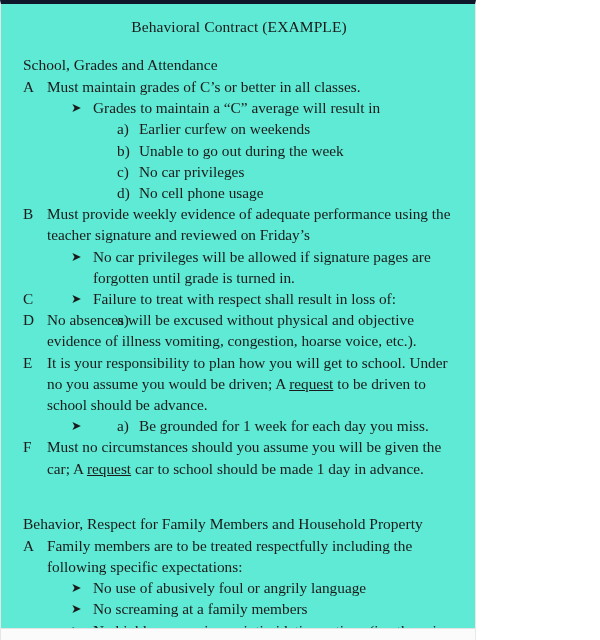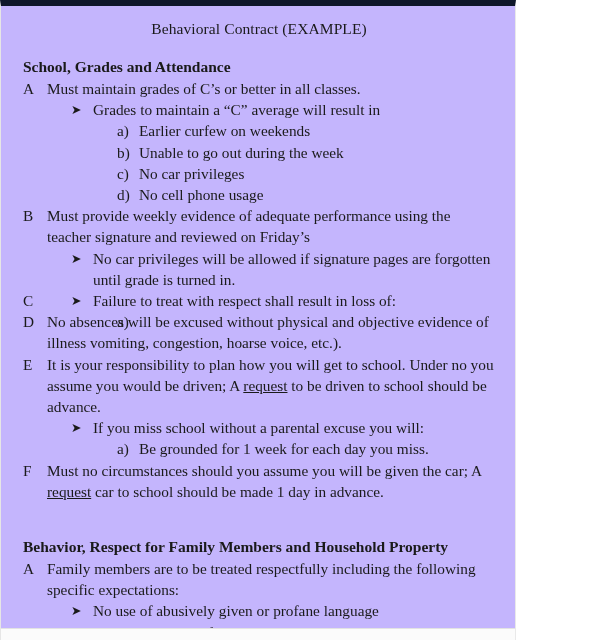--- a/index.html
+++ b/index.html
@@ -11,27 +11,27 @@
     width: 600px;
     height: 640px;
     overflow: hidden;
     font-family: "Liberation Serif", "DejaVu Serif", serif;
     color: #1a1a1a;
   }
 
   
   .page {
     position: relative;
-    width: 516px;
+    width: 476px;
     height: 640px;
     box-sizing: border-box;
-    background: #c4b5fd;
+    background: #5eead4;
     border-left: 1px solid #e6e6e6;
     border-right: 1px solid #e9e9e9;
-    border-top: 6px solid #0f172a;
+    border-top: 4px solid #0f172a;
     overflow: hidden;
   }
   .page-bottom-rule {
     position: absolute;
     left: 0;
     right: 0;
     bottom: 11px;
     height: 1px;
     background: #e3e3e3;
   }
@@ -56,21 +56,21 @@
     line-height: 22px;
     font-weight: normal;
     margin: 0 0 16px 0;
     letter-spacing: .1px;
   }
 
   
   .section-heading {
     font-size: 15.5px;
     line-height: 21px;
-    font-weight: bold;
+    font-weight: normal;
     margin: 0 0 1px 2px;
   }
 
   
   .lvl-letter {
     position: relative;
     font-size: 15.3px;
     line-height: 21.2px;
     margin: 0 0 0 2px;
     padding-left: 24px;
@@ -134,27 +134,27 @@
         <div class="lvl-alpha"><span class="marker">b)</span><span>Unable to go out during the week</span></div>
         <div class="lvl-alpha"><span class="marker">c)</span><span>No car privileges</span></div>
         <div class="lvl-alpha"><span class="marker">d)</span><span>No cell phone usage</span></div>
         <div class="lvl-letter"><span class="marker">B</span><span>Must provide weekly evidence of adequate performance using the teacher signature and reviewed on Friday’s</span></div>
         <div class="lvl-arrow"><span class="marker">➤</span><span>No car privileges will be allowed if signature pages are forgotten until grade is turned in.</span></div>
         <div class="lvl-letter"><span class="marker">C</span></div>
         <div class="lvl-arrow"><span class="marker">➤</span><span>Failure to treat with respect shall result in loss of:</span></div>
         <div class="lvl-alpha"><span class="marker">a)</span><span></span></div>
         <div class="lvl-letter"><span class="marker">D</span><span>No absences will be excused without physical and objective evidence of illness vomiting, congestion, hoarse voice, etc.).</span></div>
         <div class="lvl-letter"><span class="marker">E</span><span><span>It is your responsibility to plan how you will get to school. Under no you assume you would be driven; A </span><span class="u">request</span><span> to be driven to school should be advance.</span></span></div>
-        <div class="lvl-arrow"><span class="marker">➤</span><span>If you miss school without a parental excuse you will:</span></div>
+        <div class="lvl-arrow"><span class="marker">➤</span></div>
         <div class="lvl-alpha"><span class="marker">a)</span><span>Be grounded for 1 week for each day you miss.</span></div>
         <div class="lvl-letter"><span class="marker">F</span><span><span>Must no circumstances should you assume you will be given the car; A </span><span class="u">request</span><span> car to school should be made 1 day in advance.</span></span></div>
         <div class="gap-block"></div>
         <div class="section-heading">Behavior, Respect for Family Members and Household Property</div>
         <div class="lvl-letter"><span class="marker">A</span><span>Family members are to be treated respectfully including the following specific expectations:</span></div>
-        <div class="lvl-arrow"><span class="marker">➤</span><span>No use of abusively given or profane language</span></div>
+        <div class="lvl-arrow"><span class="marker">➤</span><span>No use of abusively foul or angrily language</span></div>
         <div class="lvl-arrow"><span class="marker">➤</span><span>No screaming at a family members</span></div>
         <div class="lvl-arrow"><span class="marker">➤</span><span>No highly aggressive or intimidating actions (i.e. throwing objects, angrily</span></div>
       </div>
 
   </div>
 
   <div class="page-bottom-rule"></div>
   <div class="page-foot"></div>
 
 </div>

